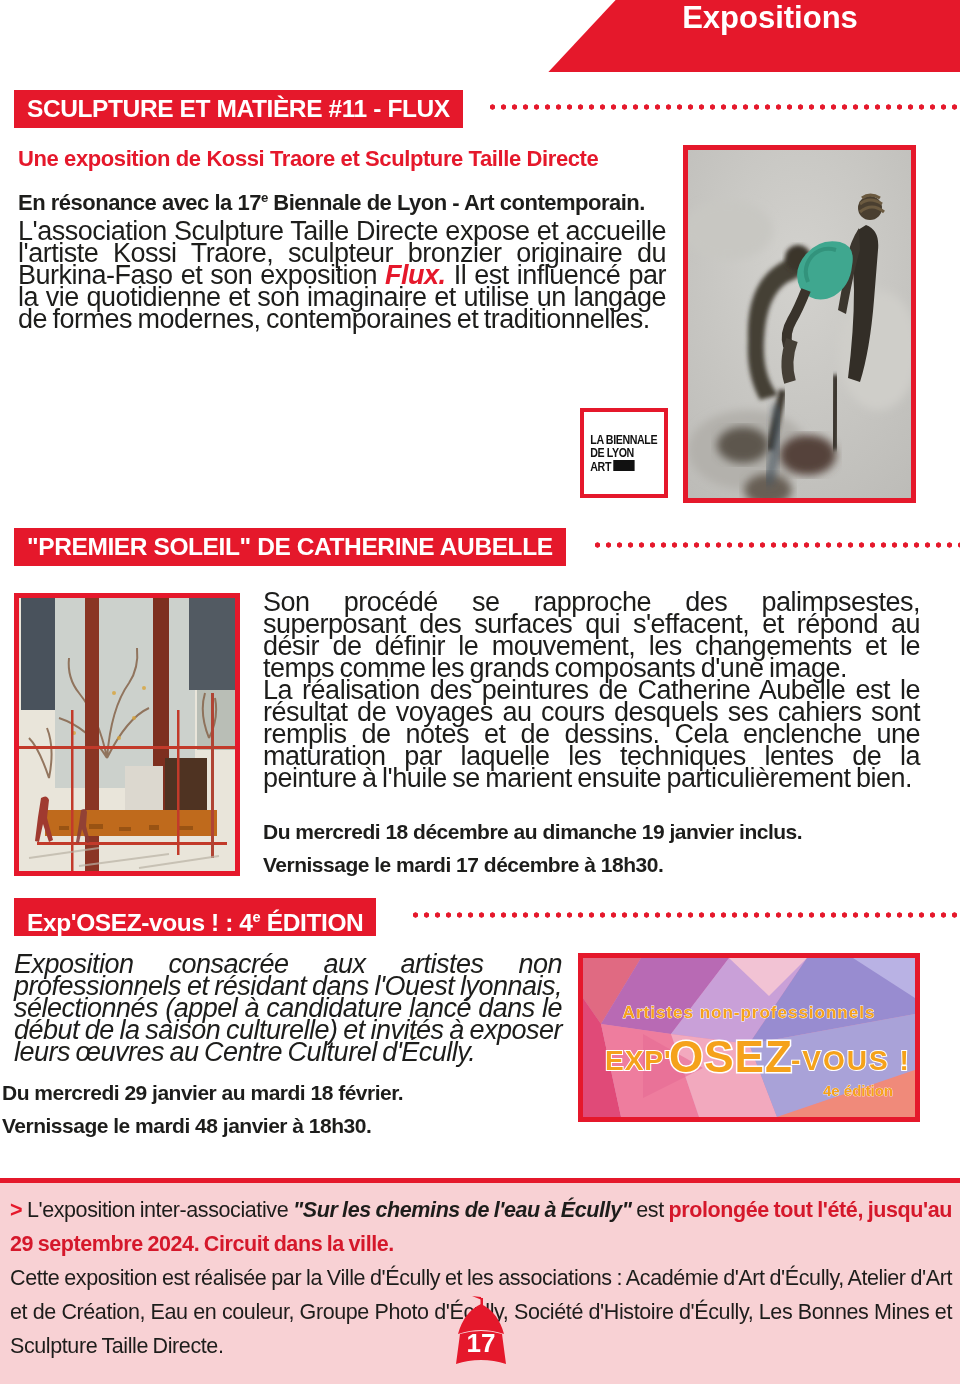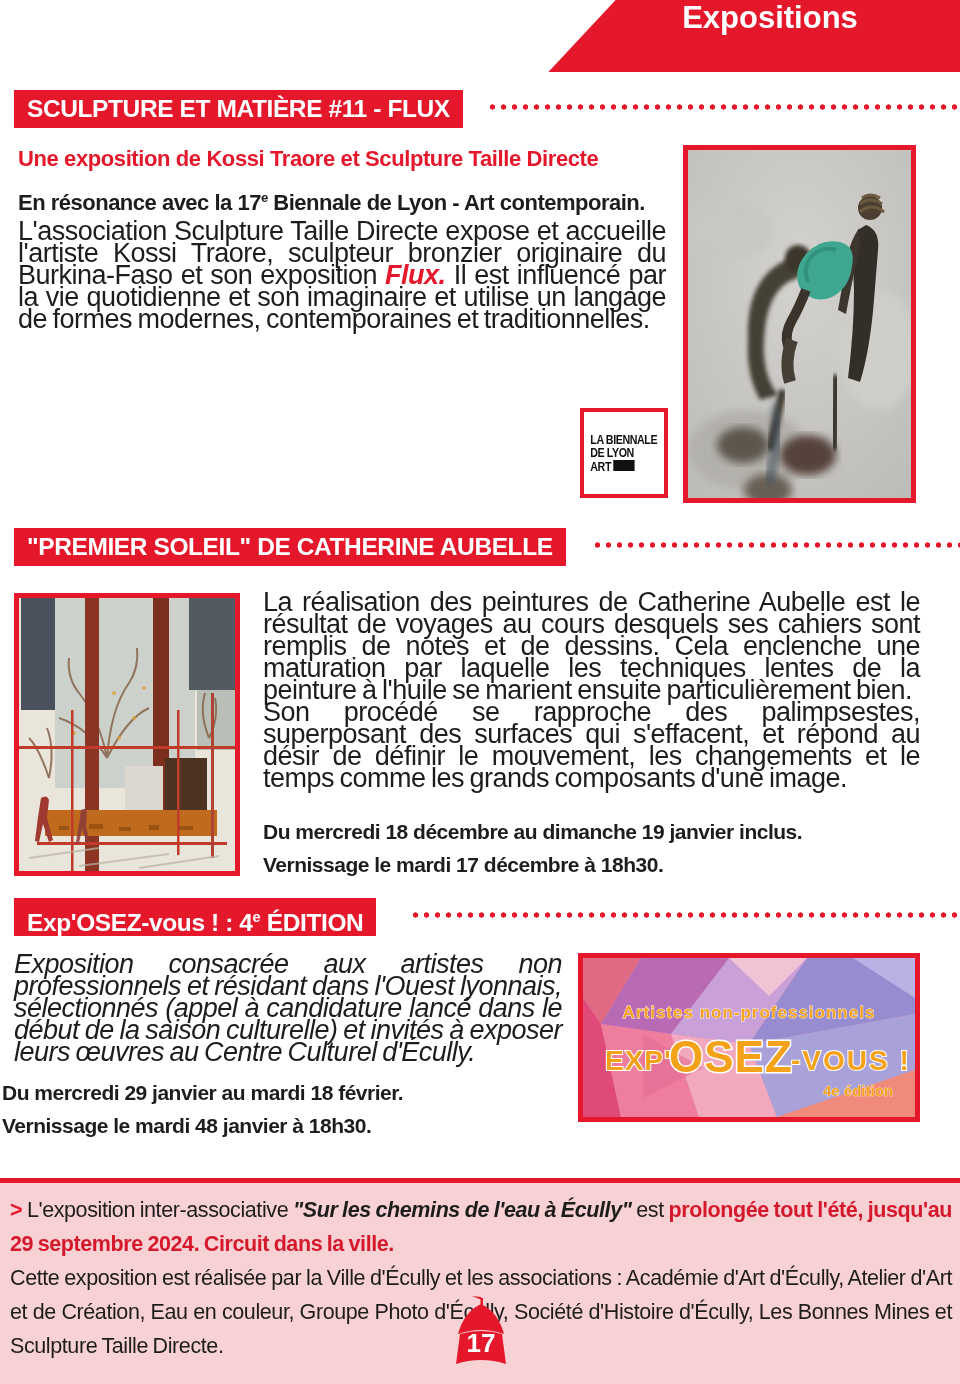--- a/index.html
+++ b/index.html
@@ -176,22 +176,22 @@
       <path d="M22 200 q6 -4 8 2 l-2 18 l6 22 l-4 2 l-6 -18 l-4 18 l-4 -1 l3 -24 Z" fill="#a03a30"></path>
       <path d="M62 212 q5 -3 6 2 l-1 14 l4 16 l-3 1 l-5 -14 l-3 14 l-3 -1 l3 -18 Z" fill="#8a3a3a" opacity="0.85"></path>
 
       <g stroke="#b9b2a4" stroke-width="2" opacity="0.7">
         <path d="M10 260 L80 250 M60 268 L150 256 M120 270 L200 258"></path>
       </g>
     </svg>
   </div>
 
   <div class="body-text" style="left:263px; top:591px; width:657px;">
+    <div>Son procédé se rapproche des palimpsestes, superposant des surfaces qui s'effacent, et répond au désir de définir le mouvement, les changements et le temps comme les grands composants d'une image.</div>
     <div>La réalisation des peintures de Catherine Aubelle est le résultat de voyages au cours desquels ses cahiers sont remplis de notes et de dessins. Cela enclenche une maturation par laquelle les techniques lentes de la peinture à l'huile se marient ensuite particulièrement bien.</div>
-    <div>Son procédé se rapproche des palimpsestes, superposant des surfaces qui s'effacent, et répond au désir de définir le mouvement, les changements et le temps comme les grands composants d'une image.</div>
   </div>
 
   <div class="dates" style="left:263px; top:815px;">
     <div>Du mercredi 18 décembre au dimanche 19 janvier inclus.</div>
     <div>Vernissage le mardi 17 décembre à 18h30.</div>
   </div>
 
   <div class="bar" style="left:14px; top:898px;">
     <span>Exp'OSEZ-vous ! : 4</span><sup>e</sup><span> ÉDITION</span>
   </div>

